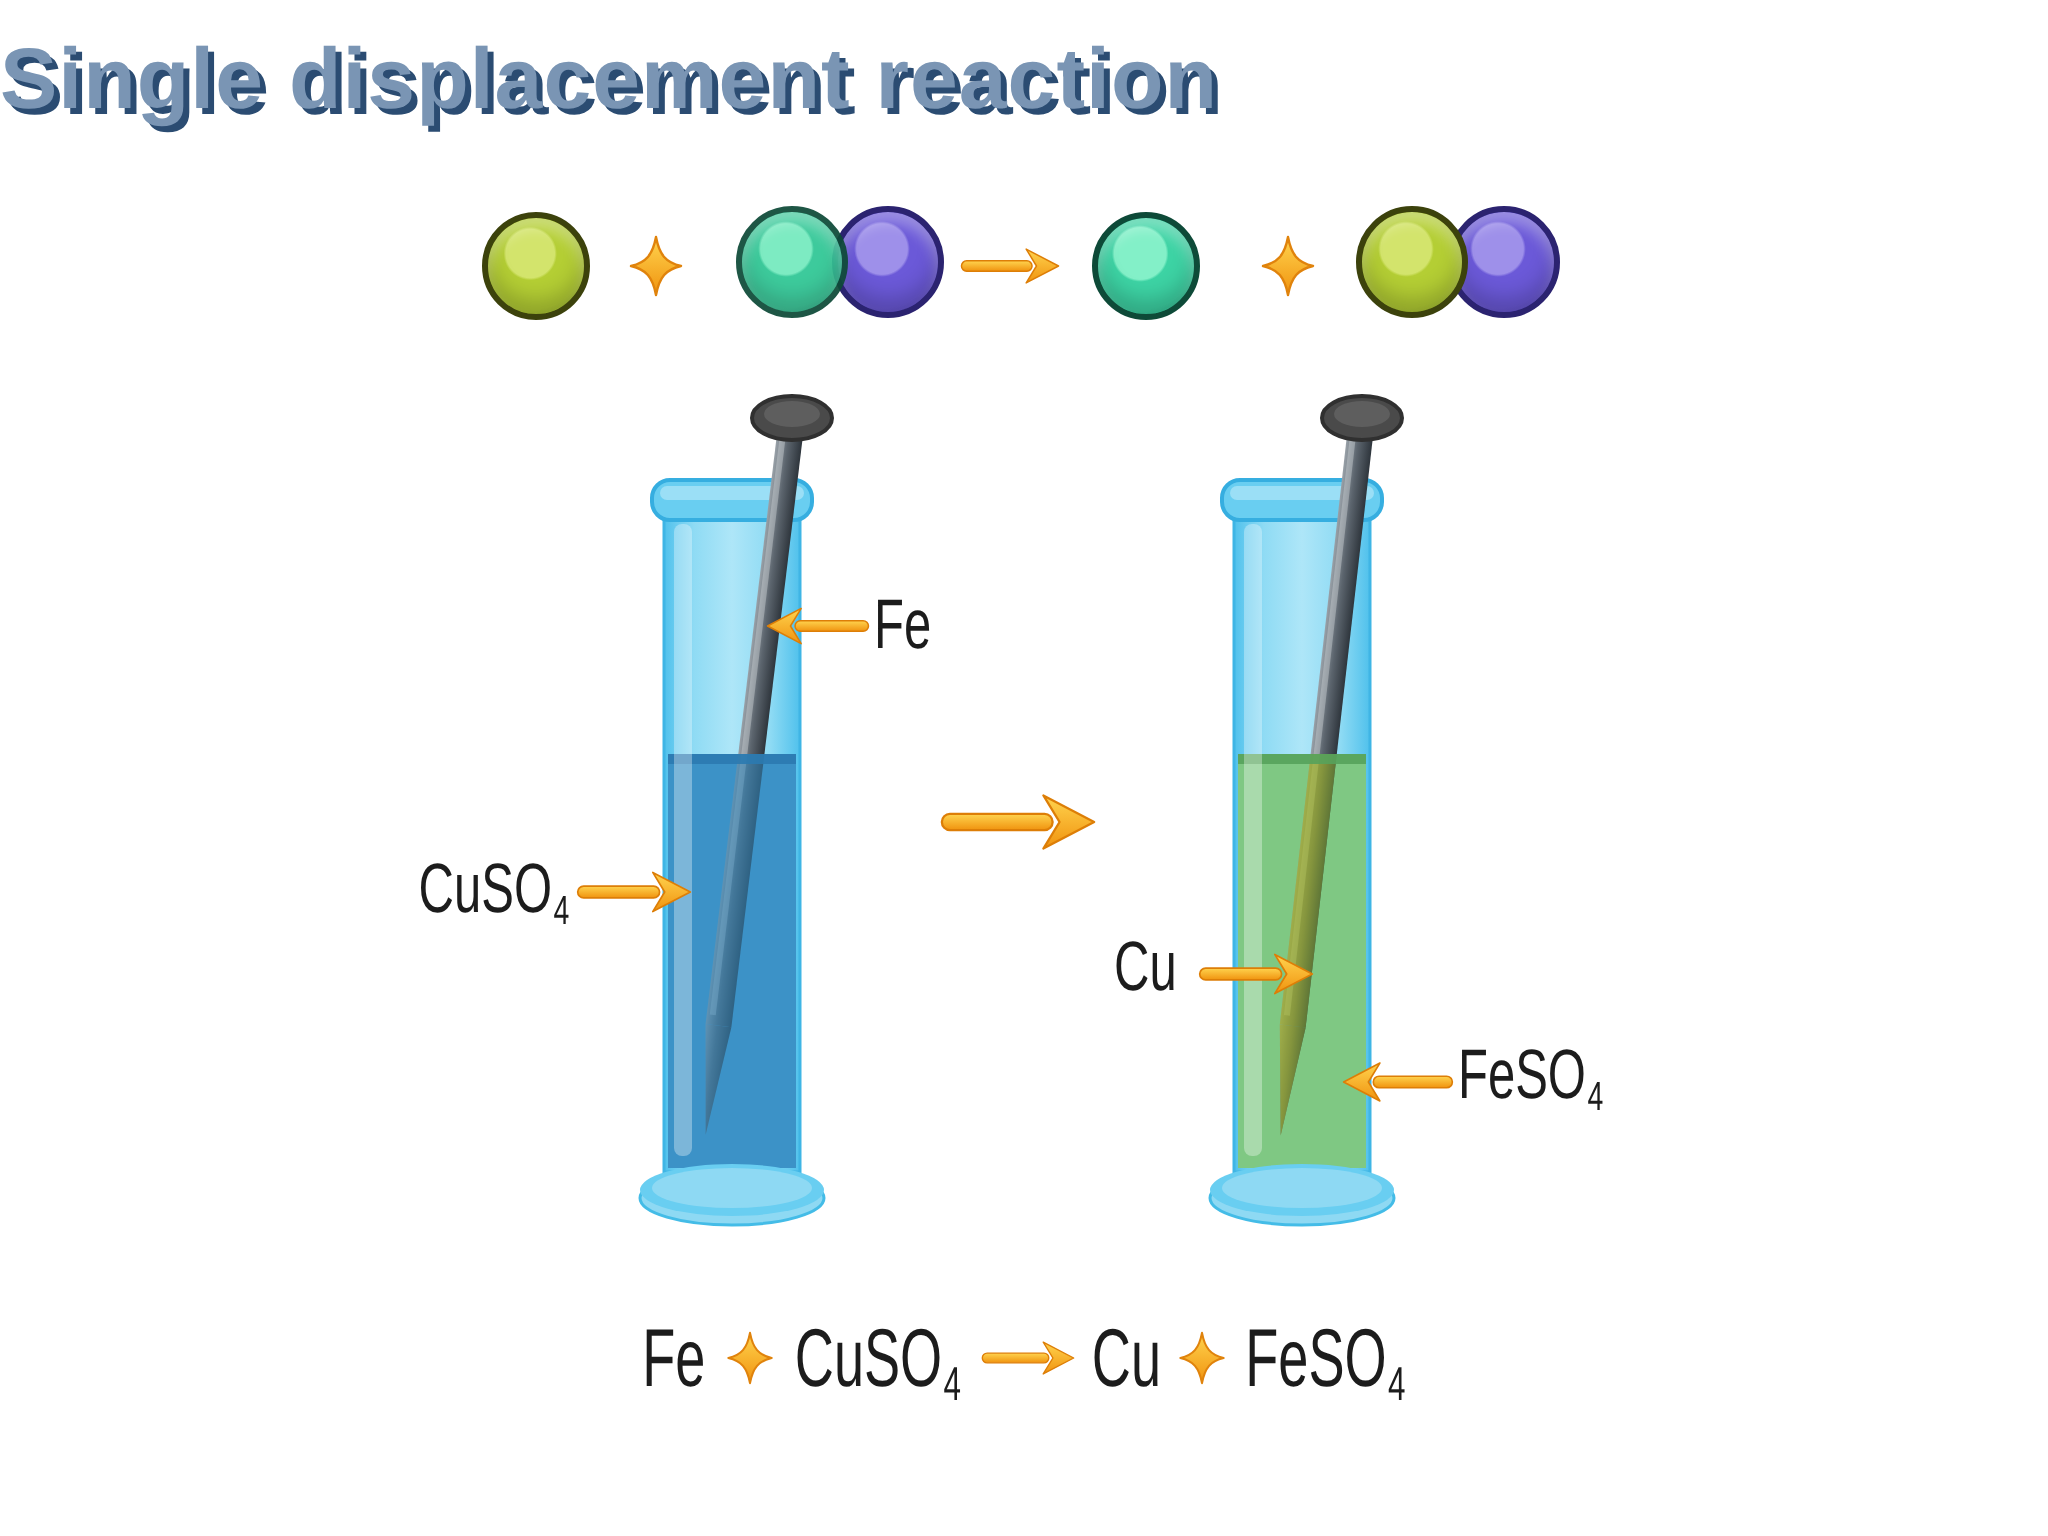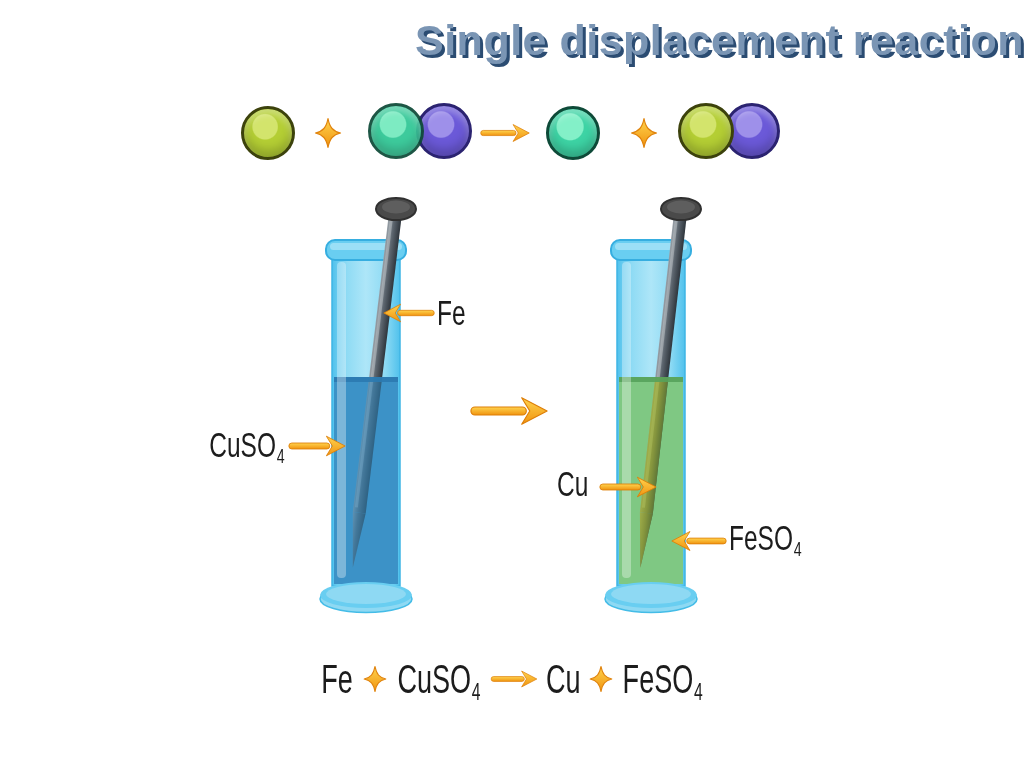--- a/index.html
+++ b/index.html
@@ -2,21 +2,21 @@
 <html><head>
 <meta charset="utf-8">
 <style>
   html,body { margin:0; padding:0; background:#ffffff; }
   .scene {
     position:relative; width:1024px; height:768px; background:#ffffff;
     overflow:hidden; font-family:"Liberation Sans", sans-serif;
   }
   
   .title {
-    position:absolute; top:16px; left:0; right:0; text-align:right;
+    position:absolute; top:16px; left:0; right:0; text-align:left;
     font-size:43px; font-weight:bold; letter-spacing:0.5px;
     color:#7A95B4; text-shadow:3px 3px 0 #2B4C72;
   }
   
   .sphere { position:absolute; border-radius:50%; box-sizing:border-box;
     box-shadow: inset 0 -7px 10px rgba(0,0,0,0.20), inset 0 5px 7px rgba(255,255,255,0.35);
   }
   .sp54 { width:54px; height:54px; }
   .sp56 { width:56px; height:56px; }
   .sphere.yg {

